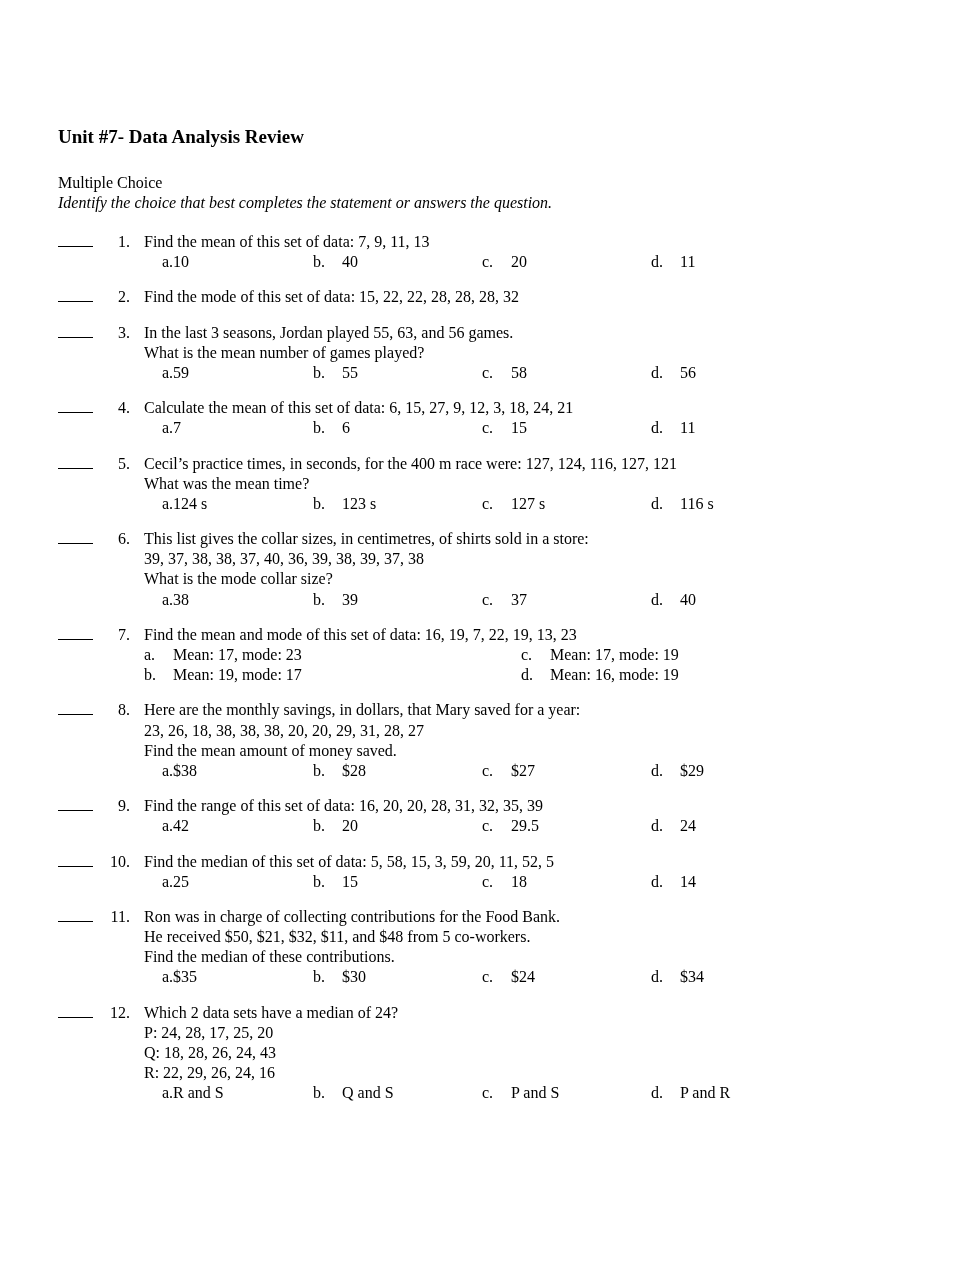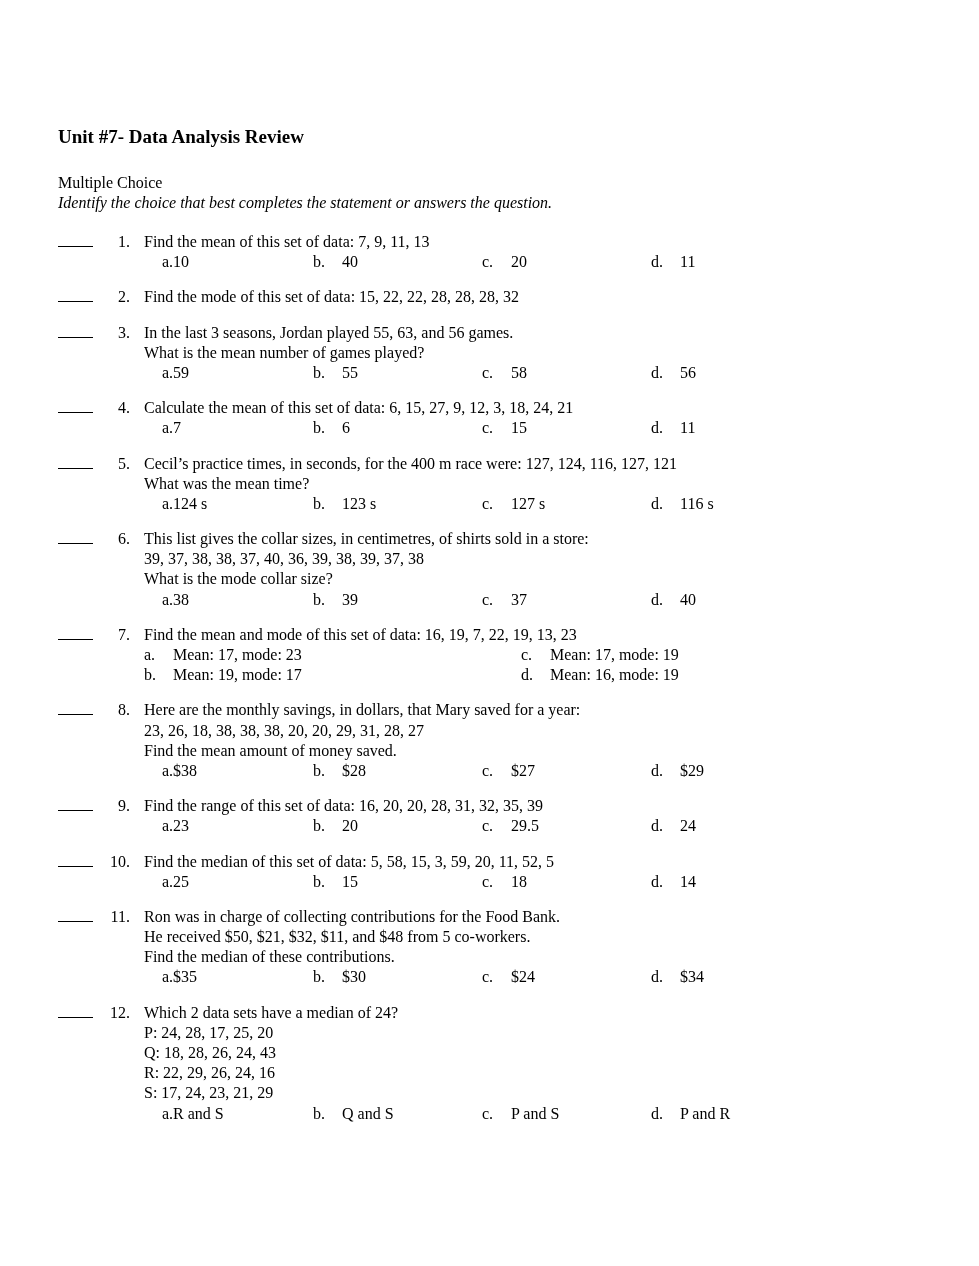--- a/index.html
+++ b/index.html
@@ -148,21 +148,21 @@
           <span class="choice c3"><span class="lt">d.</span><span>$29</span></span>
         </div>
       </div>
       <div class="q">
         <div class="line">
           <span class="blank"></span>
           <span class="num">9.</span>
           <span class="stem">Find the range of this set of data: 16, 20, 20, 28, 31, 32, 35, 39</span>
         </div>
         <div class="line">
-          <span class="choice c0"><span class="lt">a.</span><span>23</span></span>
+          <span class="choice c0"><span class="lt">a.</span><span>42</span></span>
           <span class="choice c1"><span class="lt">b.</span><span>20</span></span>
           <span class="choice c2"><span class="lt">c.</span><span>29.5</span></span>
           <span class="choice c3"><span class="lt">d.</span><span>24</span></span>
         </div>
       </div>
       <div class="q">
         <div class="line">
           <span class="blank"></span>
           <span class="num">10.</span>
           <span class="stem">Find the median of this set of data: 5, 58, 15, 3, 59, 20, 11, 52, 5</span>
@@ -202,23 +202,20 @@
         <div class="line">
           <span class="stem">P: 24, 28, 17, 25, 20</span>
         </div>
         <div class="line">
           <span class="stem">Q: 18, 28, 26, 24, 43</span>
         </div>
         <div class="line">
           <span class="stem">R: 22, 29, 26, 24, 16</span>
         </div>
         <div class="line">
-          <span class="stem">S: 17, 24, 23, 21, 29</span>
-        </div>
-        <div class="line">
           <span class="choice c0"><span class="lt">a.</span><span>R and S</span></span>
           <span class="choice c1"><span class="lt">b.</span><span>Q and S</span></span>
           <span class="choice c2"><span class="lt">c.</span><span>P and S</span></span>
           <span class="choice c3"><span class="lt">d.</span><span>P and R</span></span>
         </div>
       </div>
     </div>
 </div>
 
 </body></html>

